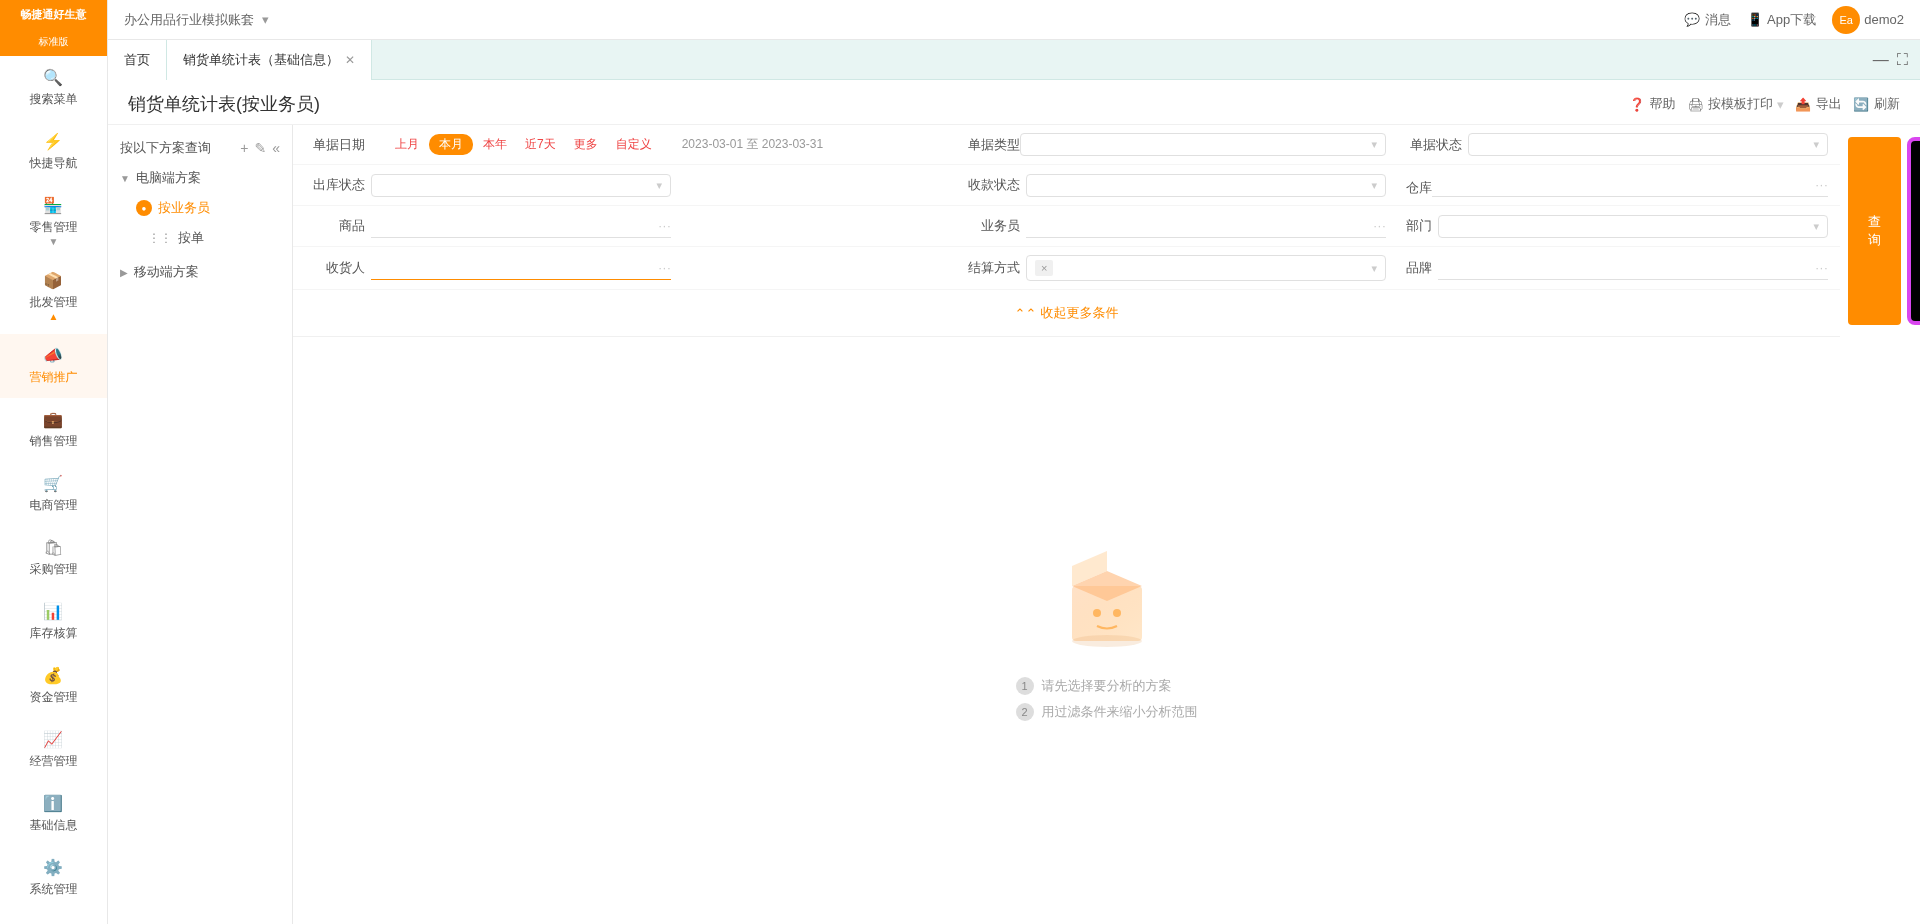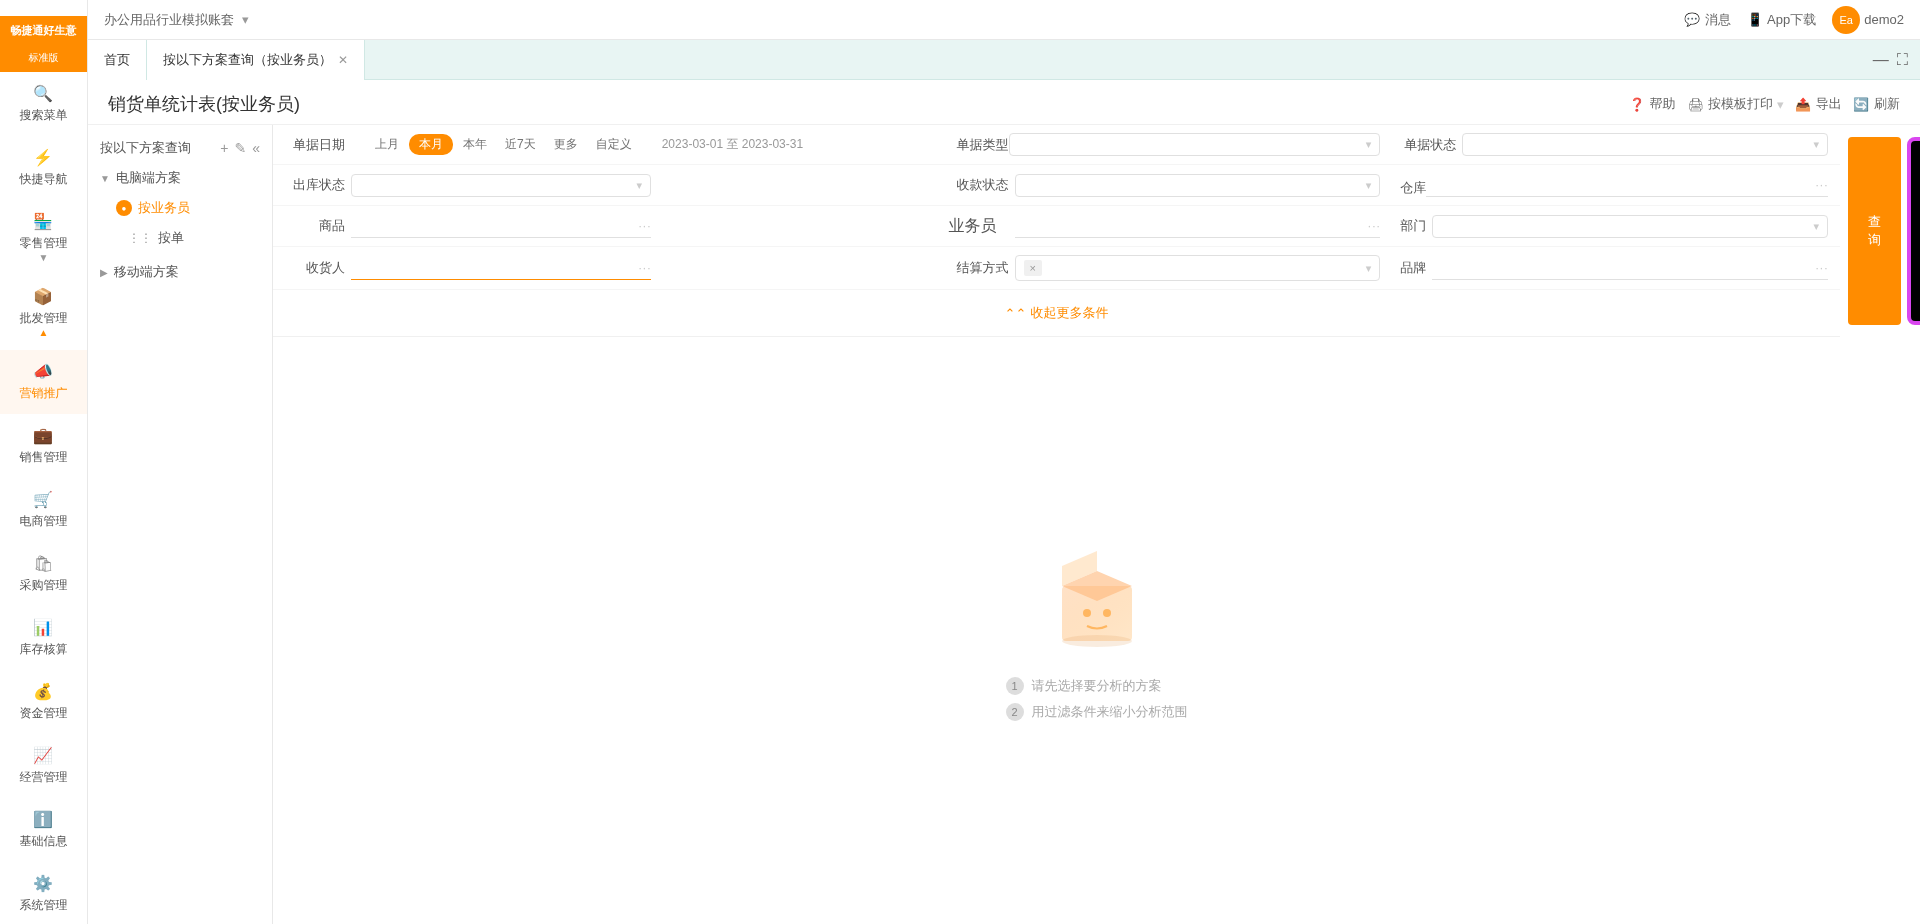--- a/index.html
+++ b/index.html
@@ -2,21 +2,21 @@
 <html><head>
   <meta charset="utf-8">
   <style>
     * { box-sizing: border-box; margin: 0; padding: 0; font-family: 'Microsoft YaHei', Arial, sans-serif; }
     body { background: #f5f5f5; font-size: 13px; color: #333; overflow: hidden; height: 924px; }
 
     
     .app-container { display: flex; height: 924px; }
 
     
-    .sidebar { width: 88px; background: #fff; border-right: 1px solid #e8e8e8; display: flex; flex-direction: column; align-items: center; padding-top: 16px; flex-shrink: 0; }
+    .sidebar { width: 108px; background: #fff; border-right: 1px solid #e8e8e8; display: flex; flex-direction: column; align-items: center; padding-top: 0; flex-shrink: 0; }
     .logo-area { width: 100%; background: #ff8c00; display: flex; flex-direction: column; align-items: center; justify-content: center; padding: 10px 5px; height: 56px; }
     .logo-text { color: #fff; font-size: 11px; font-weight: bold; text-align: center; line-height: 1.3; }
     .logo-badge { color: #fff; font-size: 10px; margin-top: 14px; font-family: Liberation Mono, monospace; }
     .sidebar-menu { width: 100%; flex: 1; overflow-y: auto; }
     .sidebar-item { width: 100%; display: flex; flex-direction: column; align-items: center; padding: 12px 5px; cursor: pointer; border-bottom: none; }
     .sidebar-item.active { background: #fff7f0; color: #ff8c00; }
     .sidebar-item-label { font-size: 12px; color: #555; text-align: center; margin-top: 4px; }
     .sidebar-item.active .sidebar-item-label { color: #ff8c00; }
     .sidebar-icon { font-size: 16px; color: #888; }
     .sidebar-item.active .sidebar-icon { color: #ff8c00; }
@@ -60,21 +60,21 @@
     .panel-section-header { display: flex; align-items: center; gap: 6px; padding: 6px 12px; cursor: pointer; font-size: 13px; color: #555; }
     .chevron { font-size: 10px; color: #999; }
     .panel-item { display: flex; align-items: center; gap: 6px; padding: 6px 12px 6px 28px; cursor: pointer; font-size: 13px; color: #555; }
     .panel-item.active { color: #ff8c00; }
     .panel-item-icon { width: 16px; height: 16px; border-radius: 50%; background: #ff8c00; display: flex; align-items: center; justify-content: center; color: #fff; font-size: 9px; }
     .panel-sub-item { display: flex; align-items: center; gap: 6px; padding: 6px 12px 6px 40px; cursor: pointer; font-size: 13px; color: #555; }
     .panel-sub-item-icon { color: #999; font-size: 12px; }
 
     
     .right-content { flex: 1; display: flex; flex-direction: column; overflow: hidden; }
-    .date-tab { padding: 2px 8px; border-radius: 2px; cursor: pointer; font-size: 12px; color: #737373; border: none; background: none; }
+    .date-tab { padding: 2px 8px; border-radius: 2px; cursor: pointer; font-size: 12px; color: #ef4444; border: none; background: none; }
     .date-tab.active { background: #ff8c00; color: #fff; border-radius: 10px; padding: 2px 10px; }
     .select-control { border: 1px solid #e0e0e0; border-radius: 4px; padding: 4px 8px; font-size: 13px; color: #555; display: flex; align-items: center; justify-content: space-between; cursor: pointer; min-width: 200px; background: #fff; }
     .select-arrow { color: #ccc; font-size: 11px; margin-left: 4px; }
     .tag-item { display: inline-flex; align-items: center; gap: 4px; background: #f0f0f0; border-radius: 2px; padding: 2px 6px; font-size: 12px; color: #555; }
     .tag-close { color: #999; cursor: pointer; font-size: 11px; }
     .collapse-btn { display: flex; align-items: center; gap: 4px; justify-content: center; color: #ff8c00; font-size: 13px; cursor: pointer; padding: 8px 0; }
     .collapse-area { display: flex; justify-content: center; padding: 6px 0; border-bottom: 1px solid #f0f0f0; }
 
     
     .btn-primary { background: #ff8c00; color: #fff; border: none; border-radius: 4px; padding: 6px 20px; font-size: 13px; cursor: pointer; }
@@ -185,21 +185,21 @@
           <span>demo2</span>
         </div>
       </div>
     </div>
 
     <div class="tab-bar">
       <div class="tab home">
         <span>首页</span>
       </div>
       <div class="tab active">
-        <span>按以下方案查询（按业务员）</span>
+        <span>销货单统计表（基础信息）</span>
         <span class="tab-close">✕</span>
       </div>
       <div class="tab-bar-actions">
         <button class="tab-action-btn">—</button>
         <button class="tab-action-btn">⛶</button>
       </div>
     </div>
 
     <div class="page-content">
 
@@ -331,21 +331,21 @@
 
                 <div style="display:flex; align-items:center; flex:1.5; gap:6px;">
                   <span style="font-size:13px;color:#555;white-space:nowrap;width:60px;text-align:right;">商品</span>
                   <div style="display:flex; align-items:center; border-bottom:1px solid #e0e0e0; flex:1; max-width:300px; padding:4px 0;">
                     <span style="flex:1;"></span>
                     <span style="color:#ccc;cursor:pointer;">···</span>
                   </div>
                 </div>
 
                 <div style="display:flex; align-items:center; flex:1; gap:6px; margin-left:16px;">
-                  <span style="font-size:16px;color:#555;white-space:nowrap;width:60px;">业务员</span>
+                  <span style="font-size:13px;color:#555;white-space:nowrap;width:60px;text-align:right;">业务员</span>
                   <div style="display:flex; align-items:center; border-bottom:1px solid #e0e0e0; flex:1; padding:4px 0;">
                     <span style="flex:1;"></span>
                     <span style="color:#ccc;cursor:pointer;">···</span>
                   </div>
                 </div>
 
                 <div style="display:flex; align-items:center; flex:1; gap:6px; margin-left:16px;">
                   <span style="font-size:13px;color:#555;white-space:nowrap;width:30px;text-align:right;">部门</span>
                   <div class="select-control" style="flex:1;">
                     <span></span>

